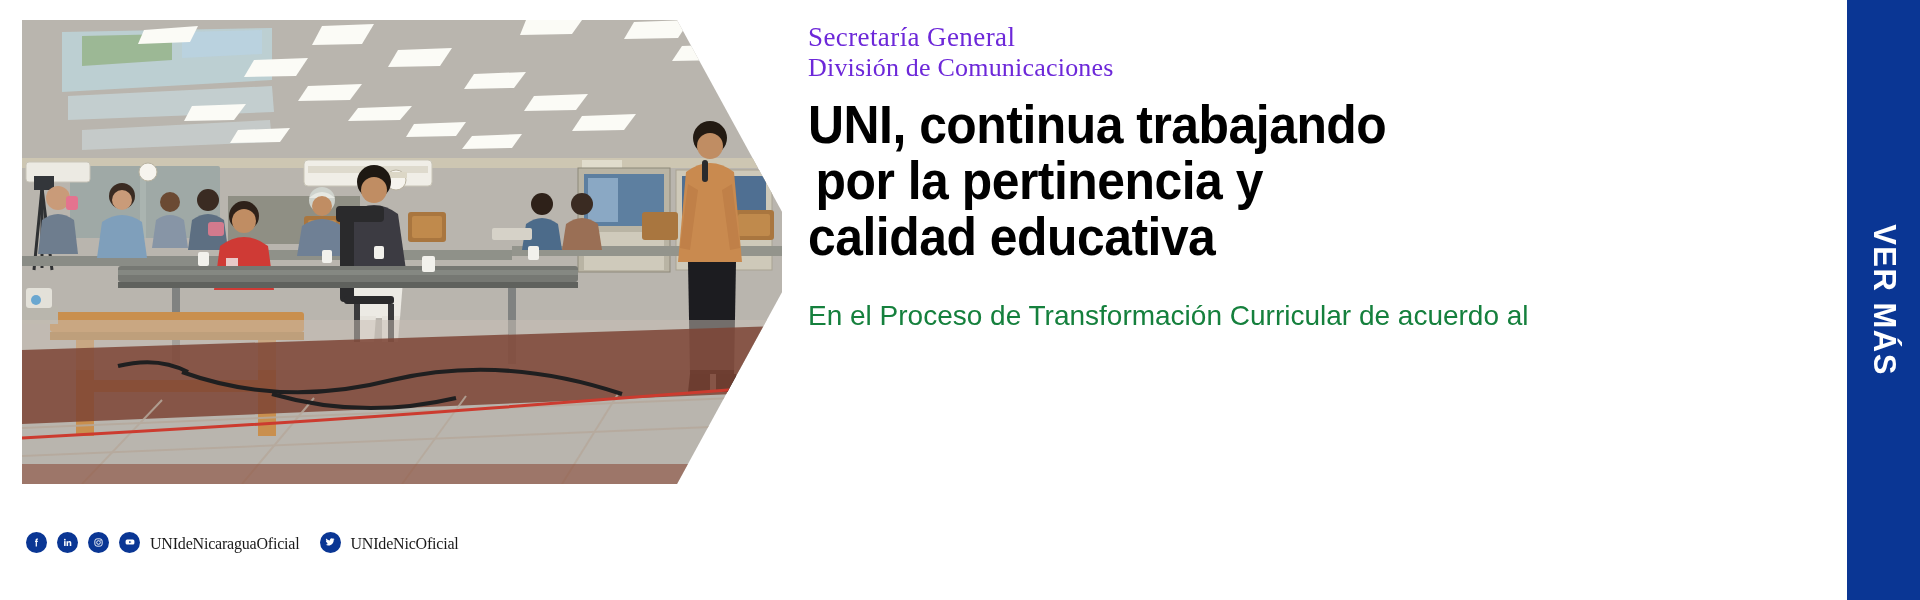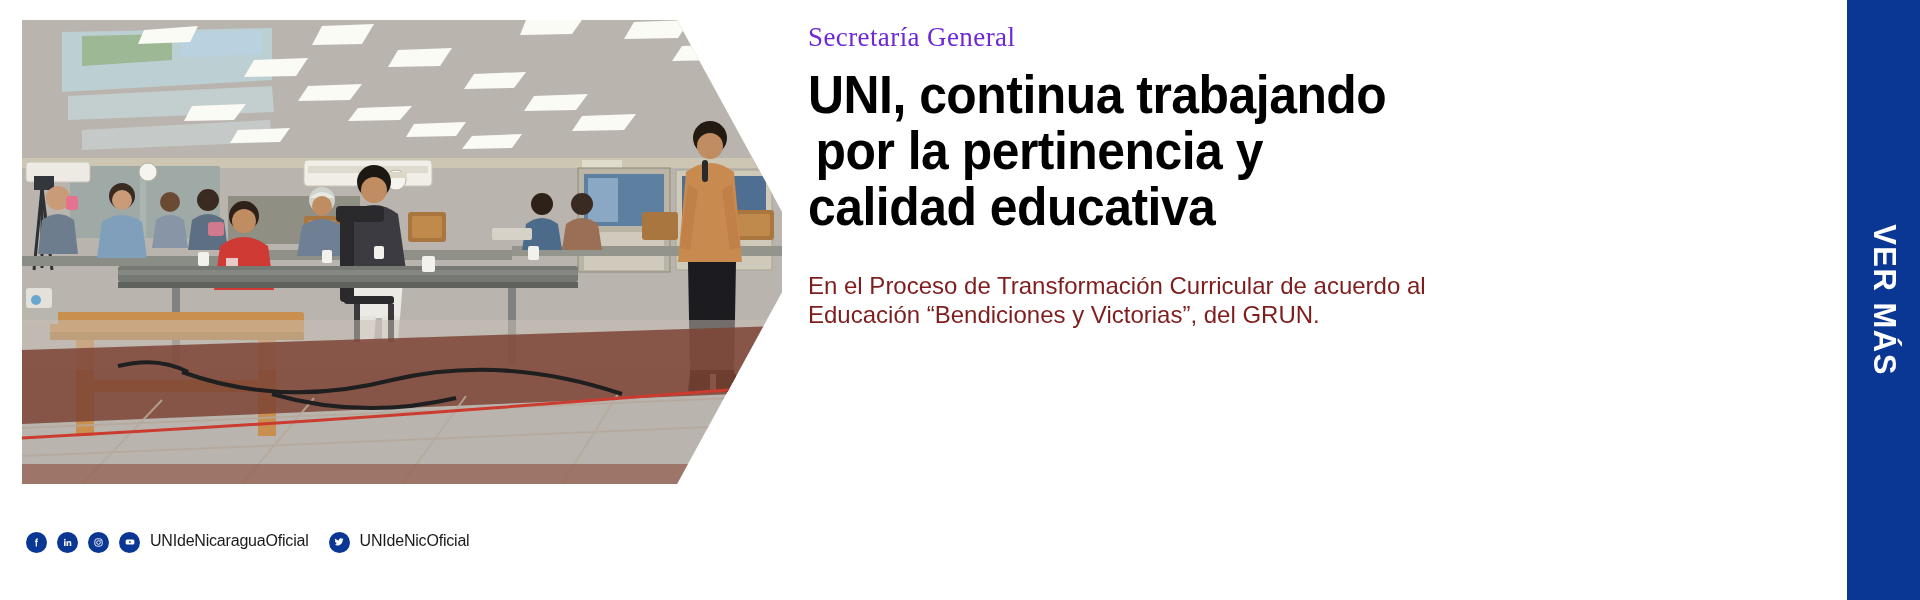--- a/index.html
+++ b/index.html
@@ -83,37 +83,37 @@
   #headline .hl {
     display: block;
     white-space: nowrap;
   }
   #headline .hl-1 { text-align: left; }
   #headline .hl-2 { text-align: left; padding-left: 8px; }
   #headline .hl-3 { text-align: left; }
 
   #summary {
     margin-top: 28px;
-    color: #7f1d1d;
-    font-size: 24px;
+    color: #15803d;
+    font-size: 28px;
     line-height: 29px;
     font-weight: 400;
   }
   #summary .sum { display: block; white-space: nowrap; }
 
   
   #social-bar {
     position: absolute;
     left: 26px;
     top: 527px;
     display: flex;
     align-items: center;
     height: 30px;
   }
-  .social-group { display: flex; align-items: flex-start; }
+  .social-group { display: flex; align-items: flex-end; font-family: Liberation Serif, serif; }
   .social-icon {
     width: 21px;
     height: 21px;
     border-radius: 50%;
     background: var(--brand, #0a3694);
     margin-right: 10px;
     display: flex;
     align-items: center;
     justify-content: center;
     flex: 0 0 auto;
@@ -341,31 +341,31 @@
       <path d="M96 346 q40 -10 70 6"></path>
     </g>
     <path d="M0 418 q260 -14 470 -30 q140 -10 290 -22" stroke="#cc3b2f" stroke-width="3" fill="none"></path>
   </svg>
 </div>
 
 <div id="text-column">
 
   <div id="kicker">
     <span class="kicker-line-1">Secretaría General</span>
+    <span class="kicker-line-2">División de Comunicaciones</span>
   </div>
 
   <h1 id="headline">
     <span class="hl hl-1">UNI, continua trabajando</span>
     <span class="hl hl-2">por la pertinencia y</span>
     <span class="hl hl-3">calidad educativa</span>
   </h1>
 
   <div id="summary">
     <span class="sum">En el Proceso de Transformación Curricular de acuerdo al</span>
-    <span class="sum">Educación “Bendiciones y Victorias”, del GRUN.</span>
   </div>
 </div>
 
 <div id="social-bar">
 
   <div class="social-group">
 
     <span class="social-icon" title="Facebook">
       <svg width="11" height="11" viewBox="0 0 24 24" fill="#ffffff">
         <path d="M15.1 8.4h-2.2V6.9c0-.6.4-.8.7-.8h1.5V3.3h-2.1c-2.3 0-2.8 1.7-2.8 2.8v2.3H8.8V11h1.4v9.7h2.7V11h1.9l.3-2.6z"></path>

